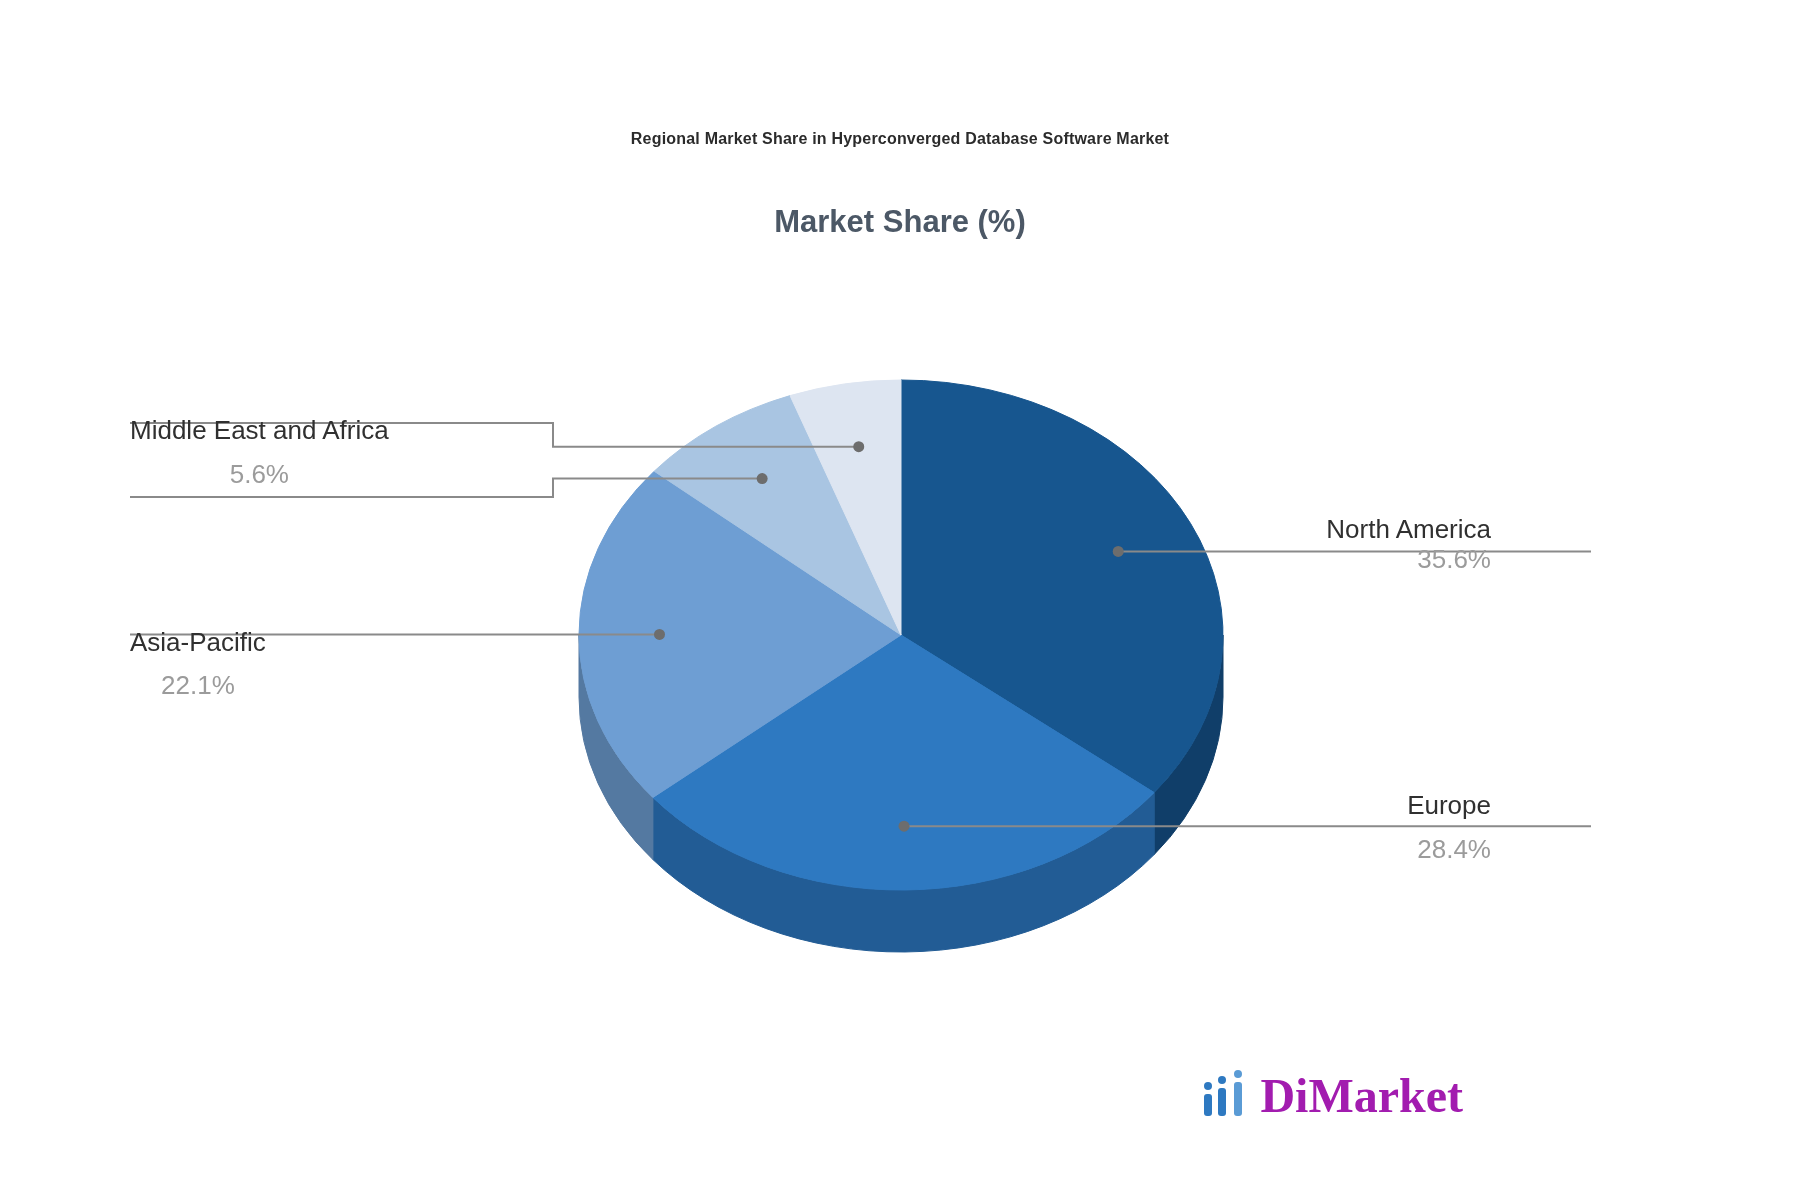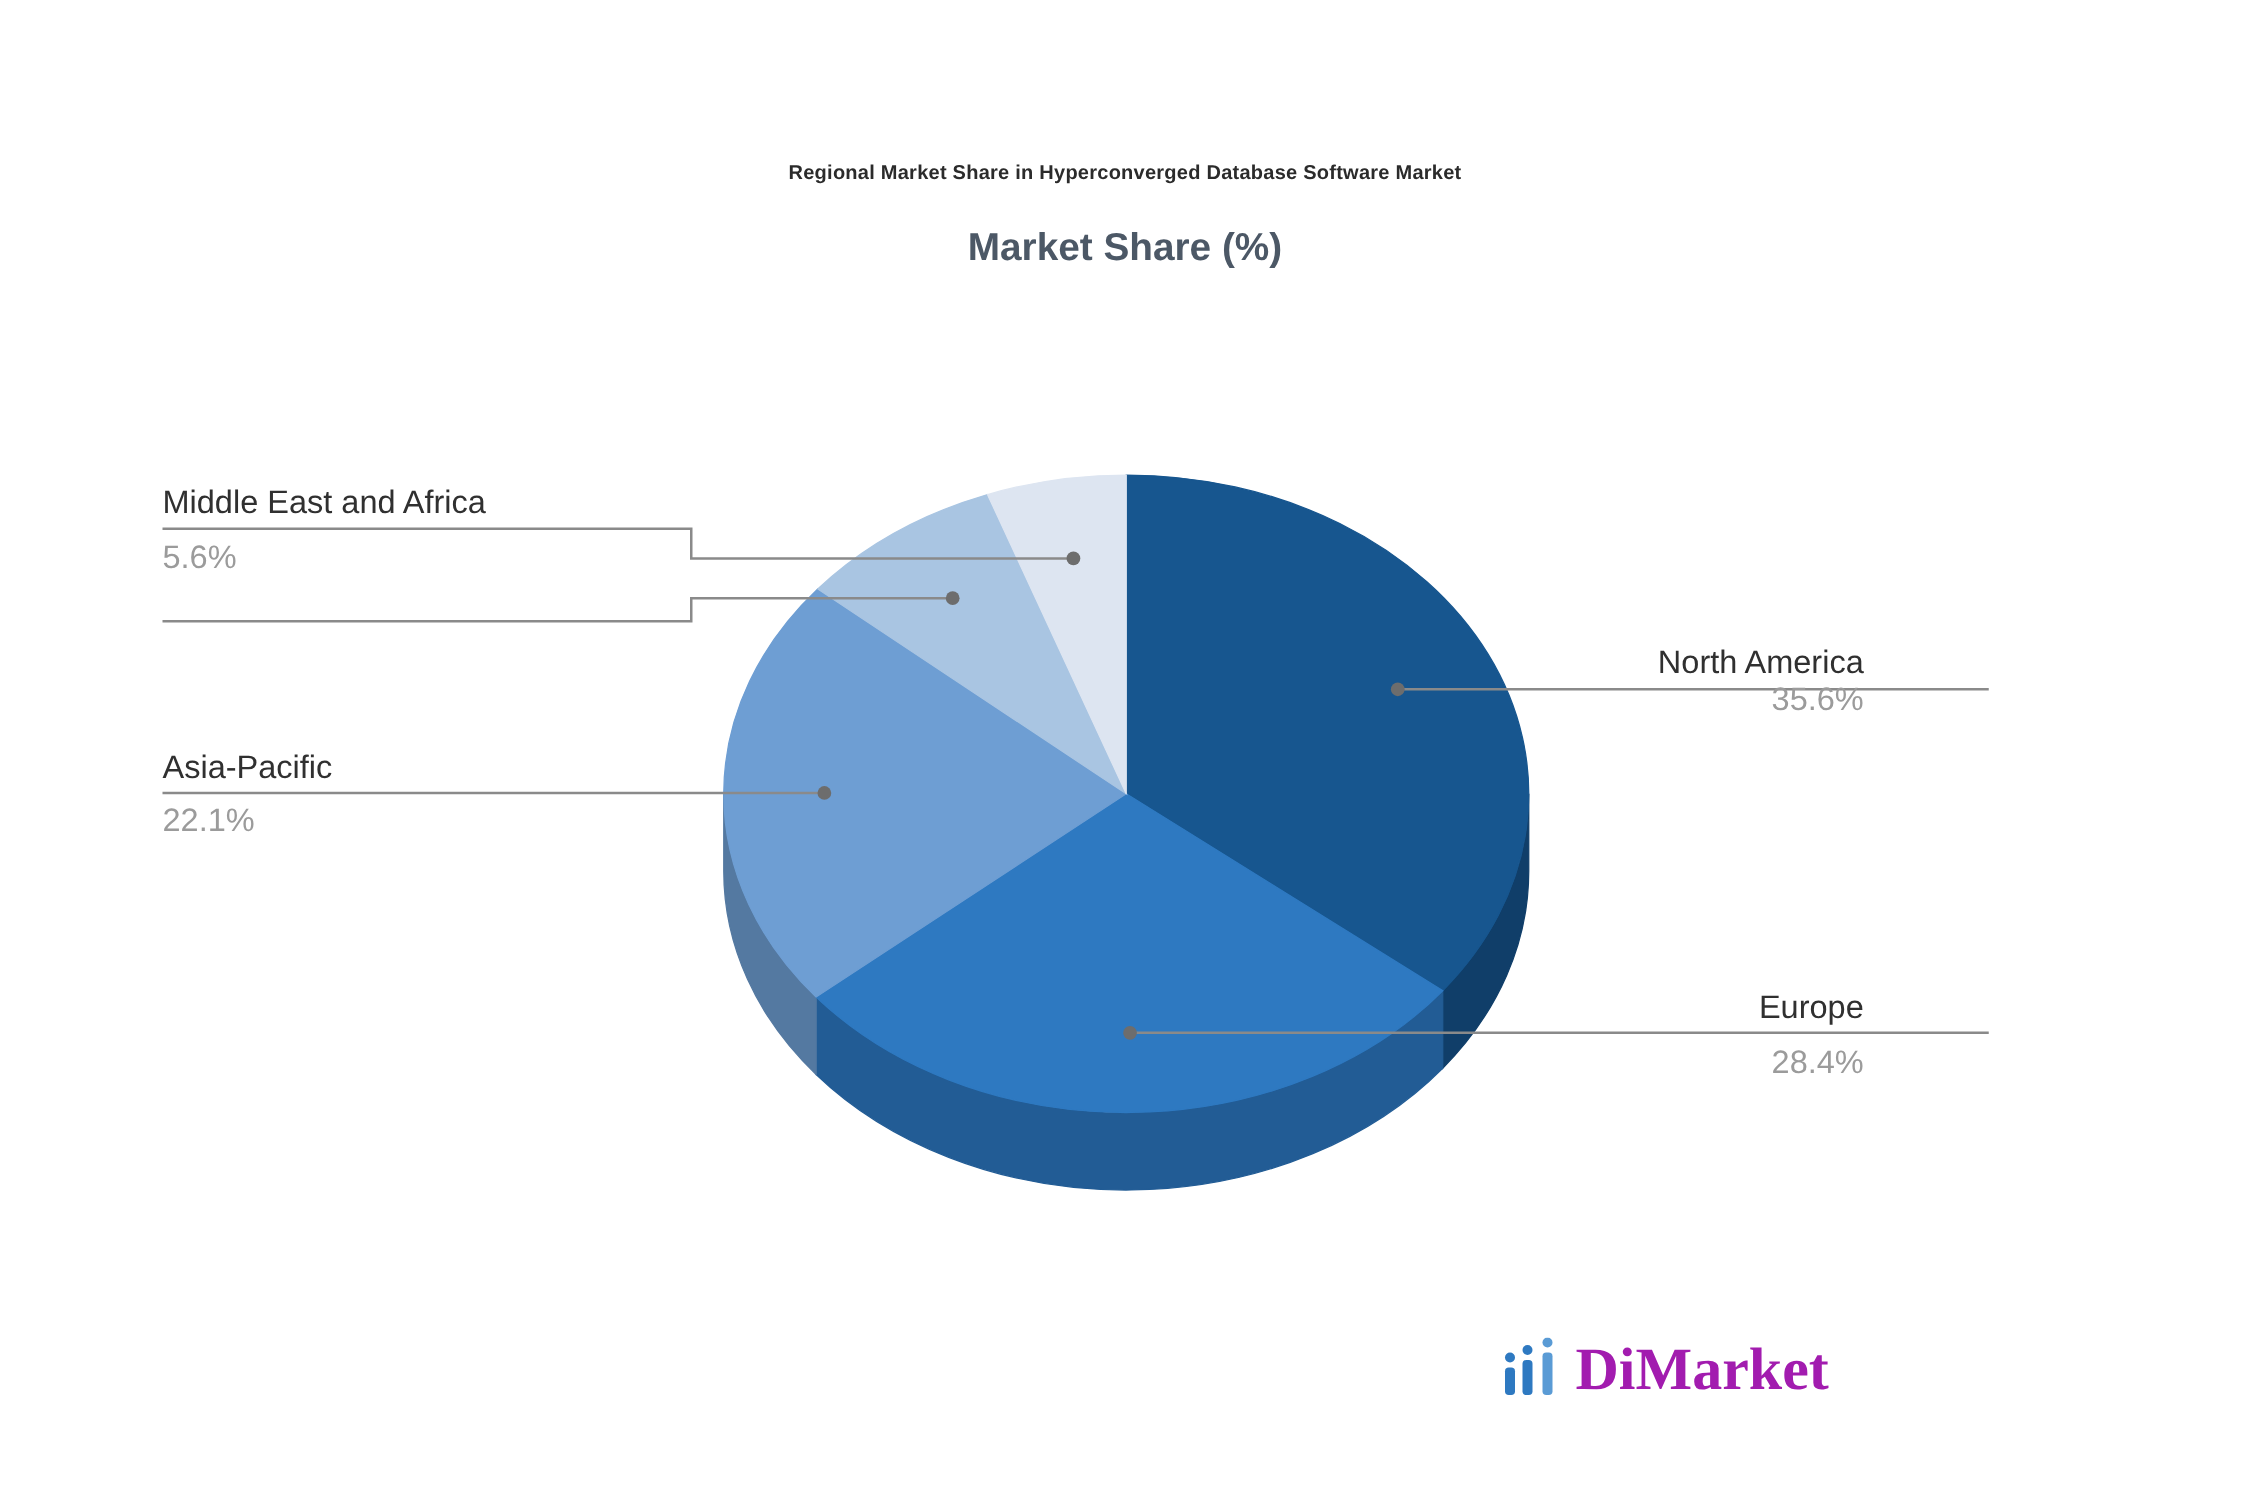--- a/index.html
+++ b/index.html
@@ -1,26 +1,26 @@
 <!DOCTYPE html>
 <html><head>
 <meta charset="utf-8">
 <style>
   html,body{margin:0;padding:0;background:#ffffff;}
   .stage{position:relative;width:1591px;height:1196px;background:#ffffff;overflow:hidden;
          font-family:"Liberation Sans",sans-serif;}
   .chart-title{position:absolute;left:0;top:130px;width:1800px;text-align:center;
 _               font-size:38px;font-weight:bold;color:#2b2b2b;letter-spacing:.2px;}
-  .chart-subtitle{position:absolute;left:0;top:180px;width:1800px;text-align:center;
+  .chart-subtitle{position:absolute;left:0;top:204px;width:1800px;text-align:center;
                font-size:31px;font-weight:bold;color:#4c5866;}
   #pie-svg{position:absolute;left:0;top:0;}
   .lbl{position:absolute;line-height:30px;font-size:26px;}
   .lbl .name{color:#303030;display:block;}
   .lbl .pct{color:#9b9b9b;display:block;}
-  .lbl.left{left:130px;text-align:left;}
+  .lbl.left{left:130px;text-align:center;margin-top:29px;}
   .lbl.right{right:100px;text-align:right;}
   .blk-mea{top:386px;}   .blk-mea .pct{margin-top:14px;}
   .blk-sa{top:460px;}    .blk-sa .pct{margin-top:12px;}
   .blk-ap{top:598px;}    .blk-ap .pct{margin-top:13px;}
   .blk-na{top:514px;}    .blk-na .pct{}
   .blk-eu{top:790px;}    .blk-eu .pct{margin-top:14px;}
   .logo{position:absolute;right:128px;top:1070px;display:flex;align-items:flex-end;gap:12px;}
   .logo-text{font-family:"Liberation Serif",serif;font-weight:bold;font-size:48px;
              color:#a21caf;line-height:52px;}
   .logo-icon{display:block;margin-bottom:6px;}

